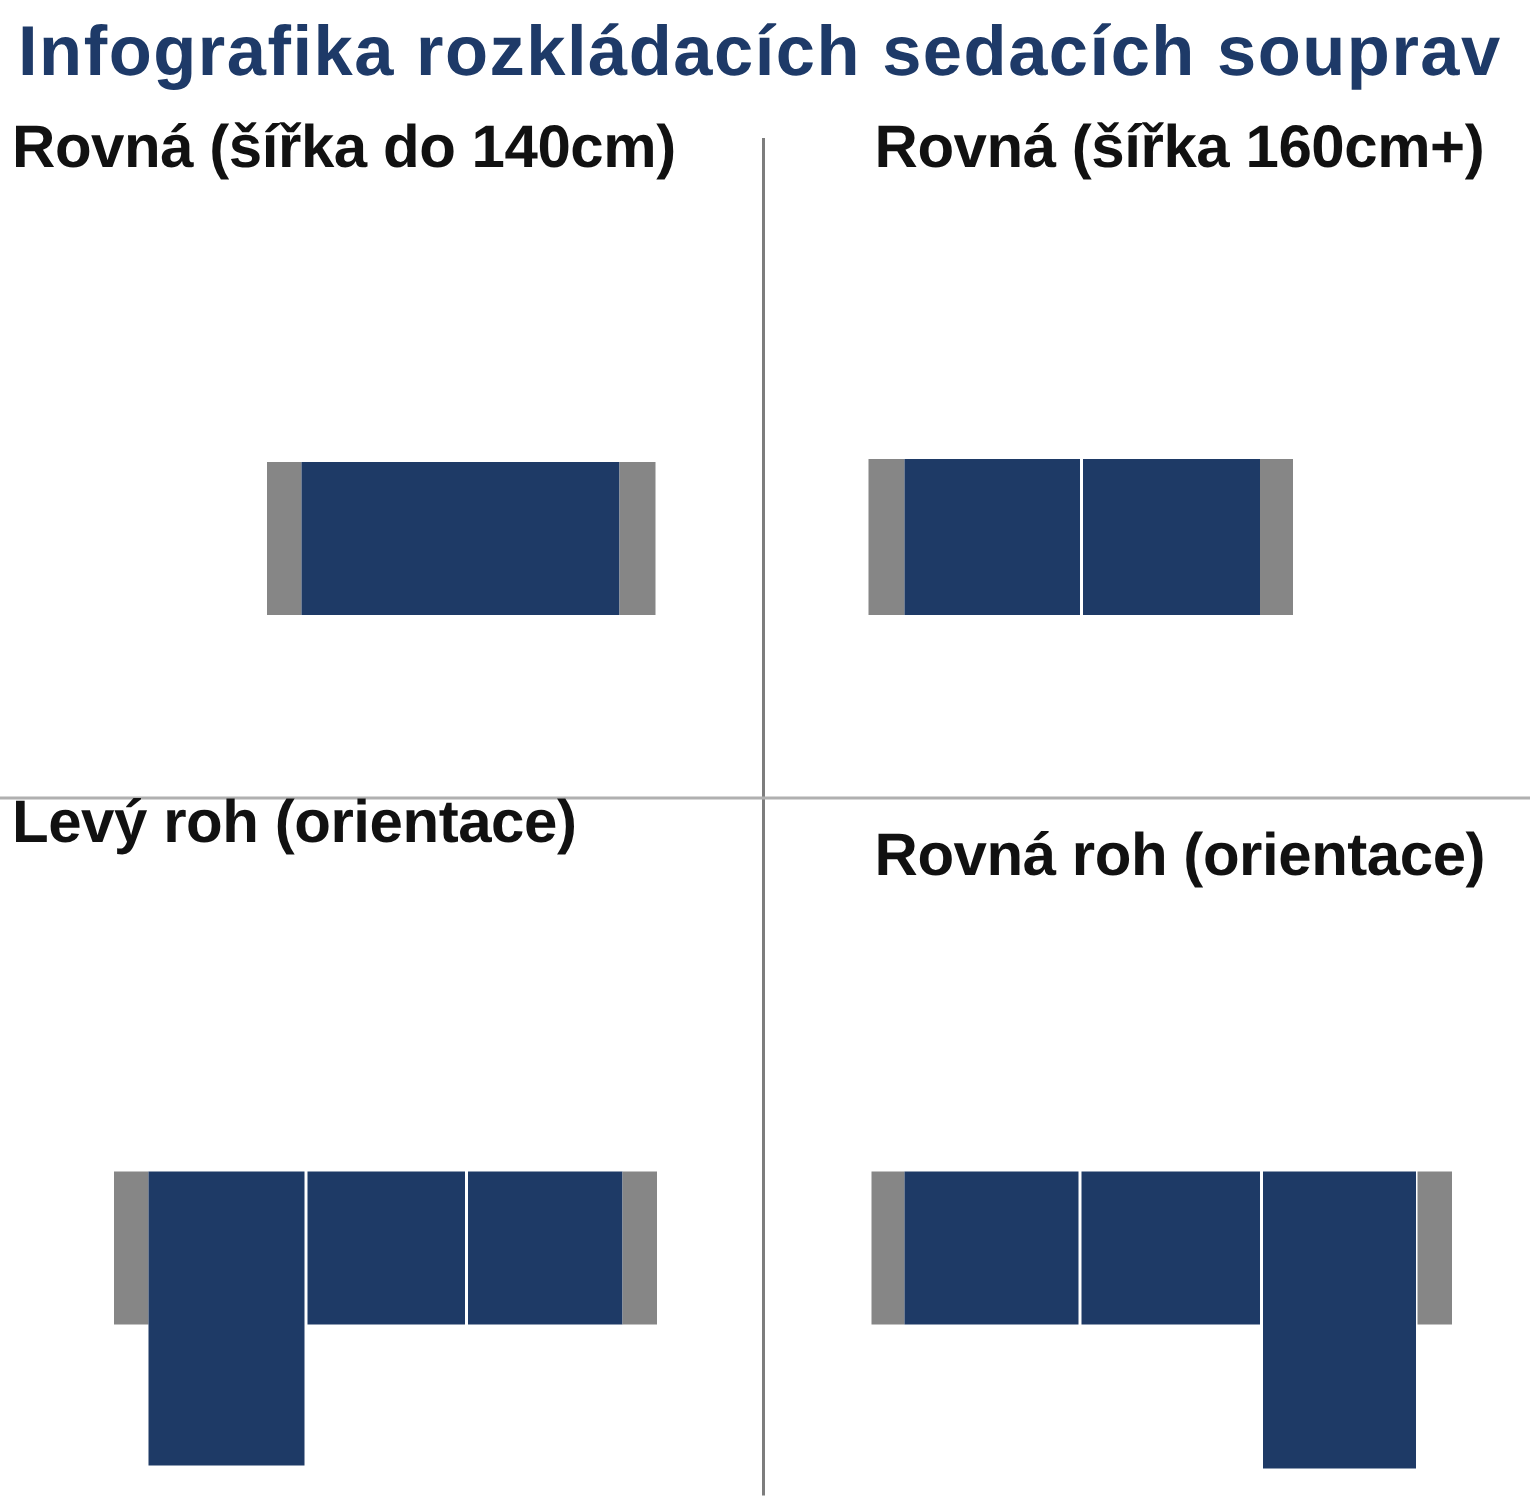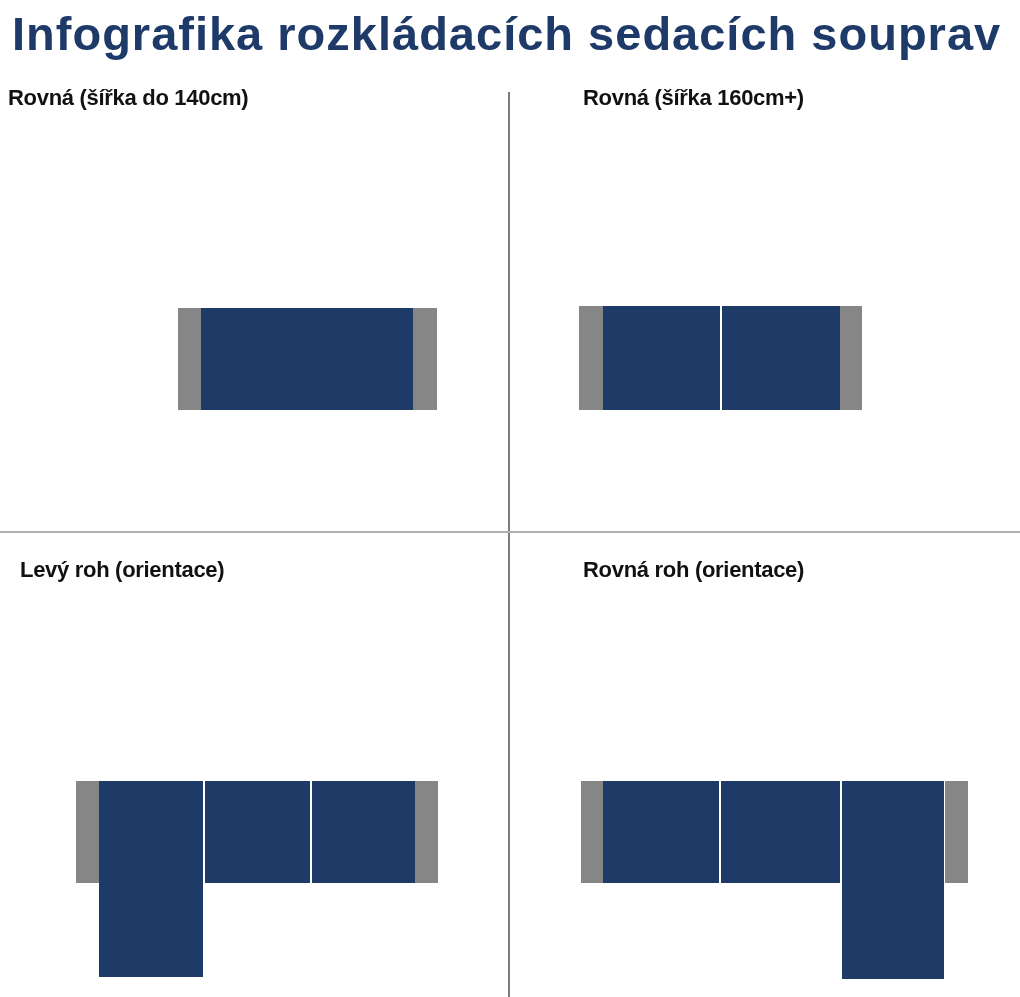--- a/index.html
+++ b/index.html
@@ -12,27 +12,27 @@
 
   .title {
     position:absolute; left:12px; top:7px;
     font-size:47px; font-weight:700; letter-spacing:1px;
     line-height:1.15; white-space:nowrap;
     color: var(--c-title, #1e3a68);
   }
 
   .qh {
     position:absolute;
-    font-size:22px; font-weight:700; letter-spacing:-0.3px;
+    font-size:40px; font-weight:700; letter-spacing:-0.3px;
     line-height:36px; white-space:nowrap;
     color: var(--c-heading, #111111);
   }
   .qh-tl { left:8px;   top:80px;  }
   .qh-tr { left:583px; top:80px;  }
-  .qh-bl { left:8px;   top:552px;margin-left:12px; }
+  .qh-bl { left:8px;   top:530px; }
   .qh-br { left:583px; top:552px; }
 
   .divider-v {
     position:absolute; left:508px; top:92px;
     width:2px; height:905px;
     background: var(--c-divider-vertical, #7d7d7d);
   }
   .divider-h {
     position:absolute; left:0; top:531px;
     width:1020px; height:2px;

